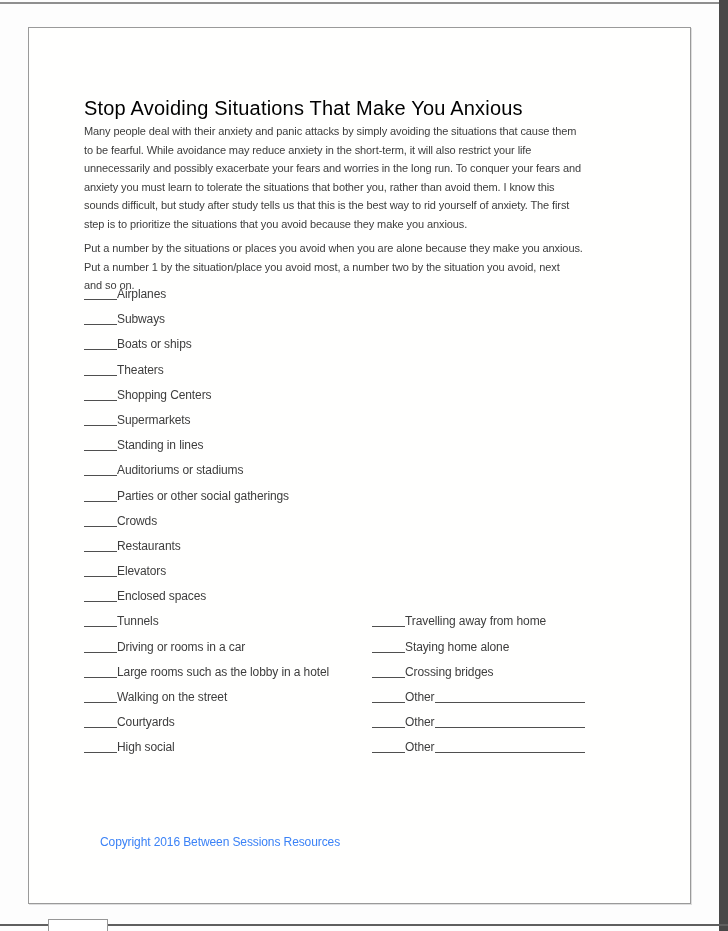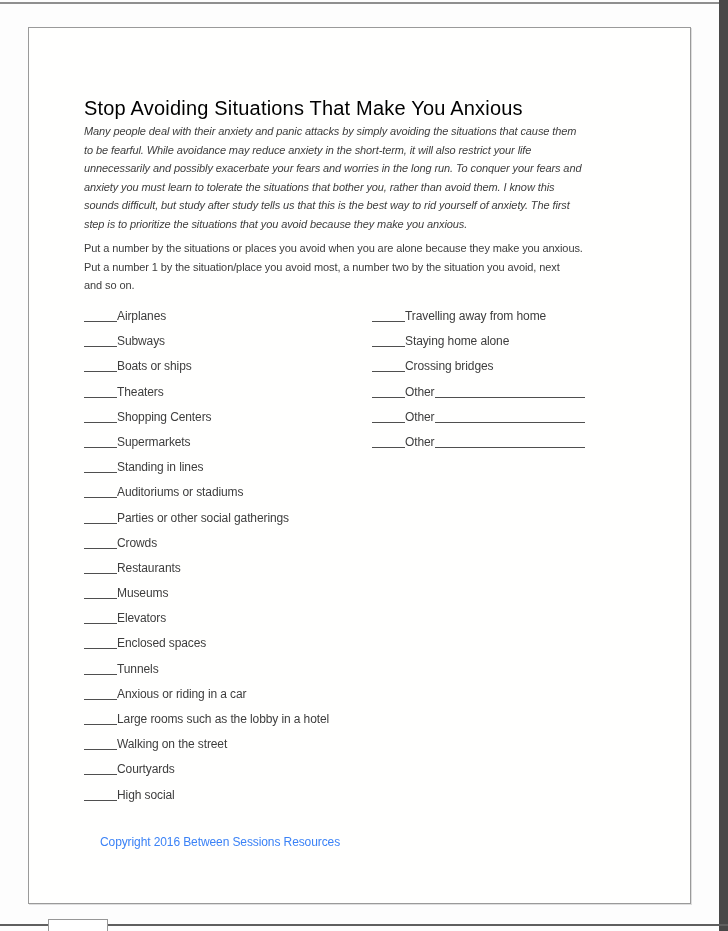--- a/index.html
+++ b/index.html
@@ -72,27 +72,28 @@
   .para {
     position: absolute;
     left: 0;
     width: 565px;
     font-size: 11px;
     letter-spacing: -0.1px;
     line-height: 18.6px;
     white-space: pre-line;
     color: #3d3d3d;
   }
-  .para-intro { top: 94px; font-style: italic; }
+  .para-intro { top: 94px; }
   .para-instructions { top: 211px; }
   .columns {
     position: absolute;
-    top: 280px; left: 0;
+    top: 258px; left: 0;
     width: 565px;
     display: flex;
+    align-items: flex-end;
   }
   .col-left  { width: 288px; flex: 0 0 288px; }
   .col-right { flex: 1; }
   .checklist-item {
     line-height: 16px;
     margin-bottom: 9.2px;
     font-size: 12px;
     letter-spacing: -0.1px;
     white-space: nowrap;
   }
@@ -185,38 +186,35 @@
             </div>
 
             <div class="checklist-item">
               <span class="blank"></span><span class="item-label">Crowds</span>
             </div>
 
             <div class="checklist-item">
               <span class="blank"></span><span class="item-label">Restaurants</span>
             </div>
 
-            <div class="checklist-item">
-              <span class="blank"></span><span class="item-label">Museums</span>
-            </div>
 
             <div class="checklist-item">
               <span class="blank"></span><span class="item-label">Elevators</span>
             </div>
 
             <div class="checklist-item">
               <span class="blank"></span><span class="item-label">Enclosed spaces</span>
             </div>
 
             <div class="checklist-item">
               <span class="blank"></span><span class="item-label">Tunnels</span>
             </div>
 
             <div class="checklist-item">
-              <span class="blank"></span><span class="item-label">Anxious or riding in a car</span>
+              <span class="blank"></span><span class="item-label">Driving or rooms in a car</span>
             </div>
 
             <div class="checklist-item">
               <span class="blank"></span><span class="item-label">Large rooms such as the lobby in a hotel</span>
             </div>
 
             <div class="checklist-item">
               <span class="blank"></span><span class="item-label">Walking on the street</span>
             </div>
 

